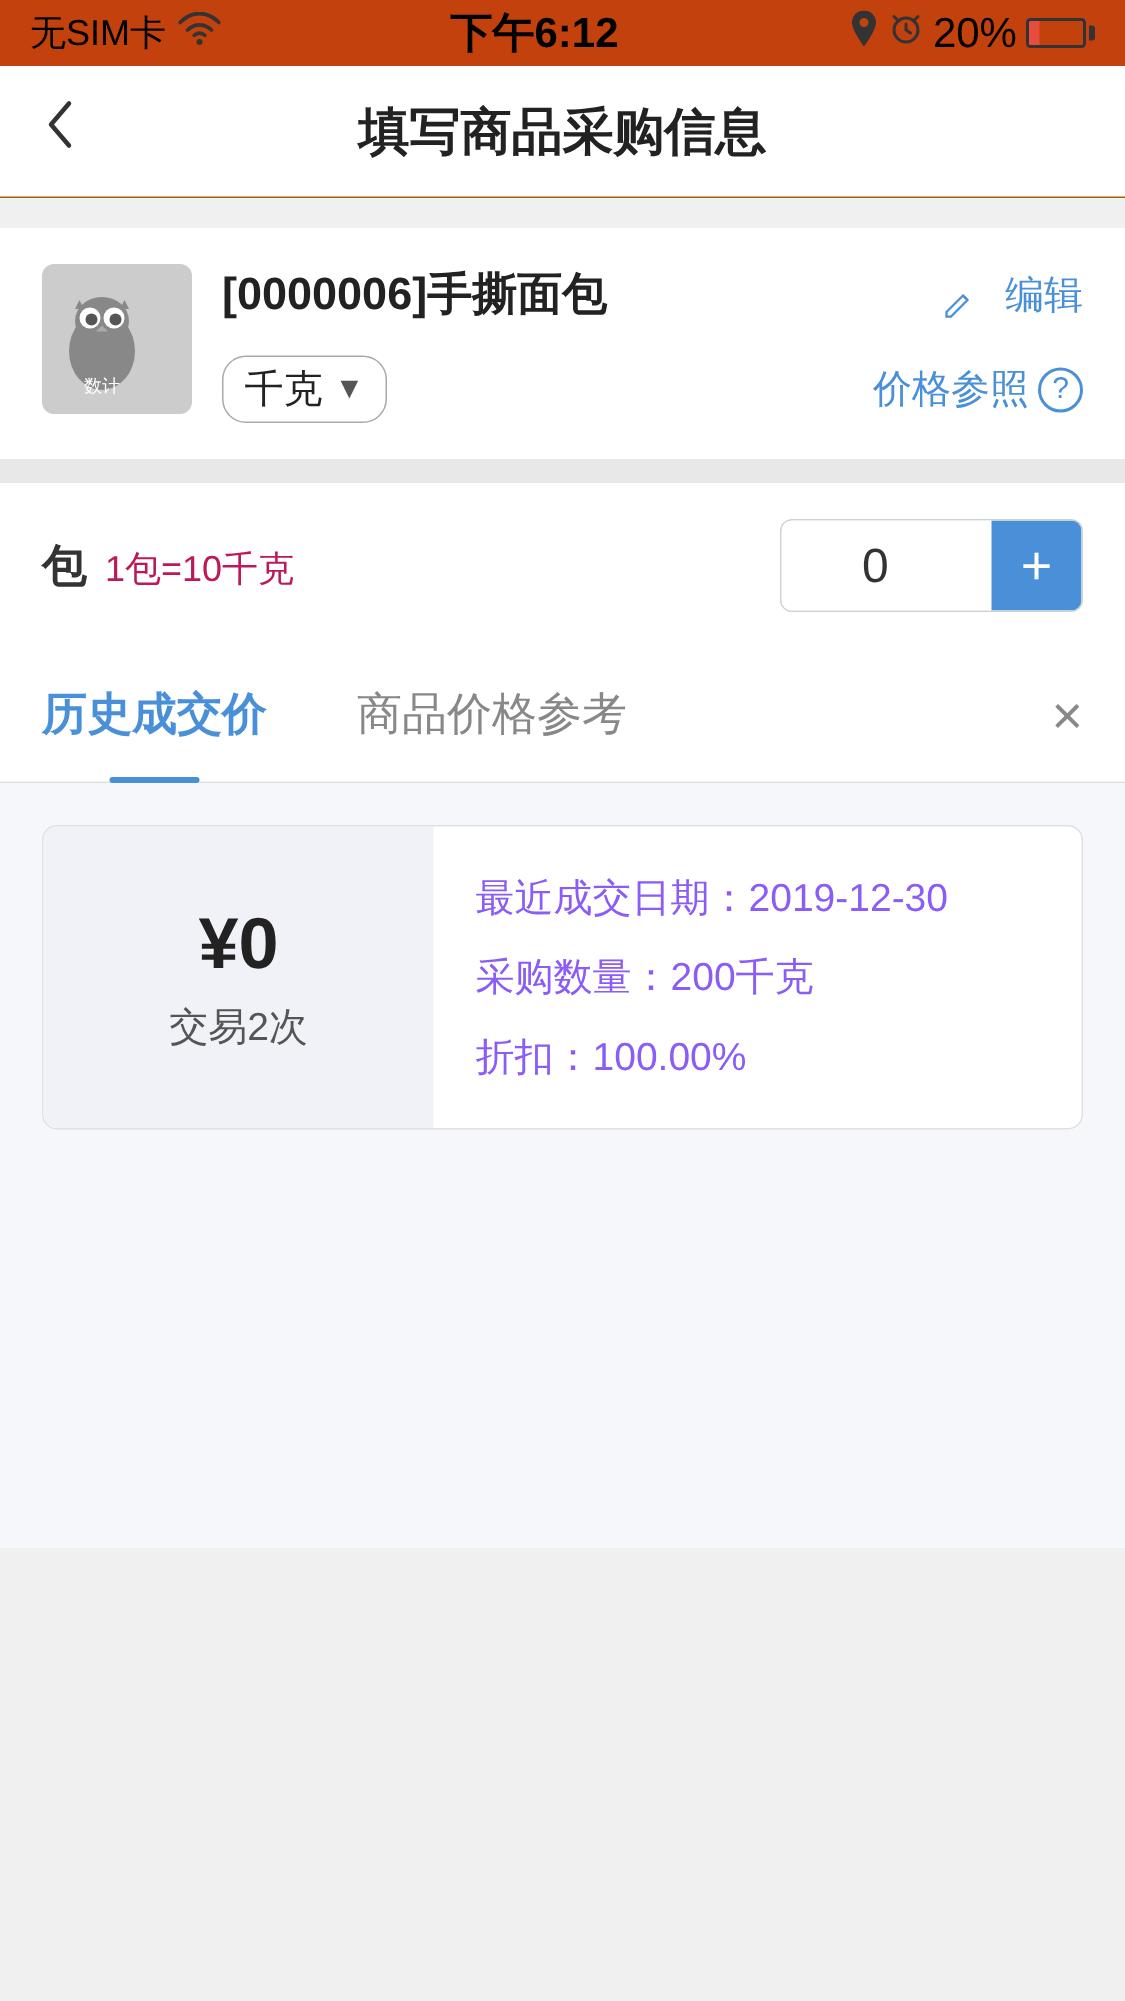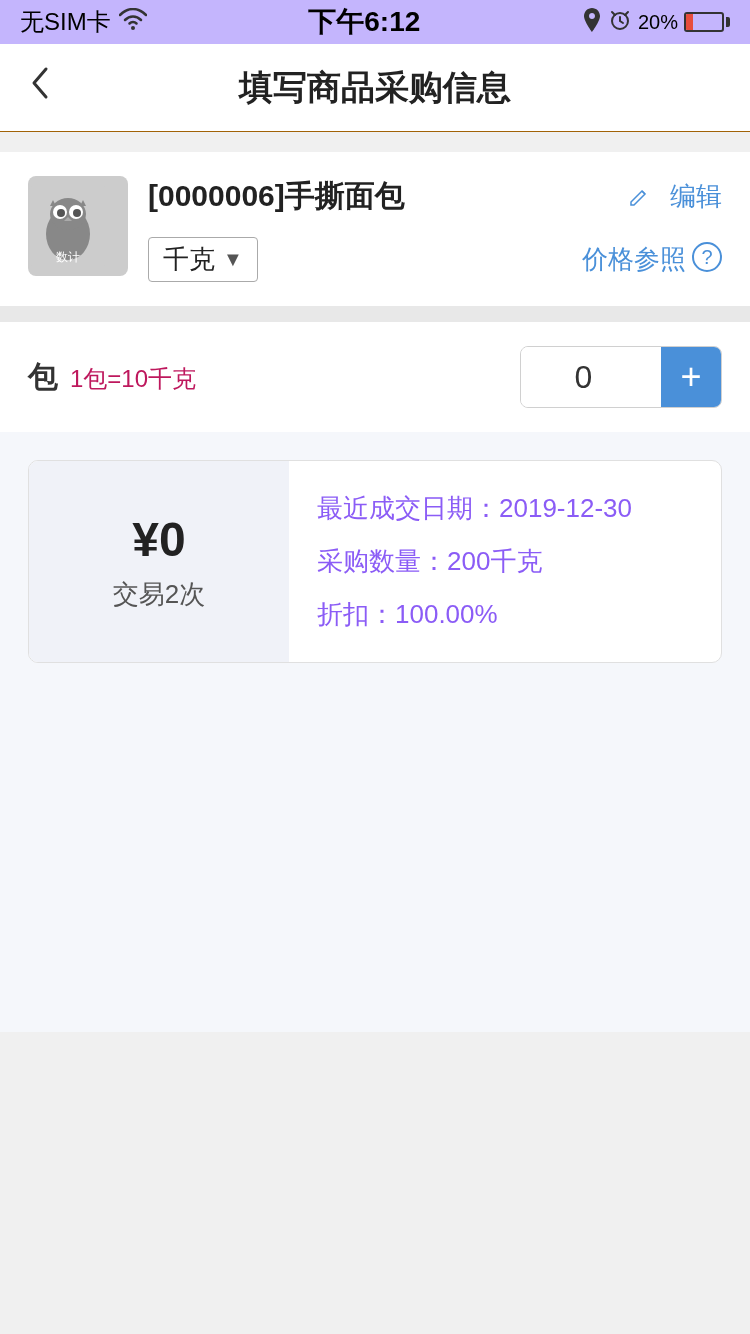--- a/index.html
+++ b/index.html
@@ -8,42 +8,42 @@
       width: 750px;
       min-height: 1334px;
       font-family: -apple-system, "PingFang SC", "Helvetica Neue", Arial, sans-serif;
       background: #f0f0f0;
       font-size: 28px;
     }
 
     
     .status-bar {
       height: 44px;
-      background: #c4b5fd;
+      background: #c2410c;
       display: flex;
       align-items: center;
       justify-content: space-between;
       padding: 0 20px;
       font-size: 24px;
       font-weight: 500;
     }
     .status-left {
       display: flex;
       align-items: center;
       gap: 8px;
     }
     .status-center {
       font-size: 28px;
       font-weight: 600;
     }
     .status-right {
       display: flex;
       align-items: center;
       gap: 6px;
-      font-size: 20px;
+      font-size: 28px;
     }
     .battery {
       display: inline-flex;
       align-items: center;
       gap: 2px;
     }
     .battery-body {
       width: 40px;
       height: 20px;
       border: 2px solid #333;
@@ -118,53 +118,54 @@
     }
     .product-name {
       font-size: 30px;
       font-weight: 600;
       color: #222;
     }
     .edit-btn {
       font-size: 26px;
       color: #4a90d9;
       display: flex;
-      align-items: center;
+      align-items: flex-end;
       gap: 20px;
       cursor: pointer;
     }
     .product-unit-row {
       display: flex;
       align-items: center;
       justify-content: space-between;
       margin-top: 20px;
     }
     .unit-label {
       font-size: 28px;
       color: #444;
     }
     .unit-select {
       display: flex;
       align-items: center;
       border: 1px solid #aaa;
-      border-radius: 4px;
+      border-radius: 16px;
       padding: 4px 14px;
       font-size: 26px;
       color: #222;
       gap: 8px;
       cursor: pointer;
     }
     .unit-select .arrow {
       font-size: 20px;
       color: #555;
     }
     .price-ref-btn {
       font-size: 26px;
       color: #4a90d9;
       display: flex;
+      align-items: center;
       gap: 6px;
       cursor: pointer;
     }
     .price-ref-btn .help-icon {
       width: 30px;
       height: 30px;
       border-radius: 50%;
       border: 2px solid #4a90d9;
       display: flex;
       align-items: center;
@@ -434,20 +435,30 @@
     <span class="unit-conversion">1包=10千克</span>
   </div>
   <div class="quantity-input-group">
     <input class="quantity-input" type="number" value="0" style="">
     <button class="quantity-plus">+</button>
   </div>
 </div>
 
 <div class="main-content">
 
+  <div class="tabs-header">
+    <div class="tab-item active">
+      <span>历史成交价</span>
+      <div class="tab-underline"></div>
+    </div>
+    <div class="tab-item">
+      <span>商品价格参考</span>
+    </div>
+    <div class="tab-close">×</div>
+  </div>
 
   <div class="tab-content">
     <div class="transaction-card">
       <div class="trans-left">
         <div class="trans-price">¥0</div>
         <div class="trans-count">交易2次</div>
       </div>
       <div class="trans-right">
         <div class="trans-detail-row">
           <span>最近成交日期：</span><span>2019-12-30</span>

